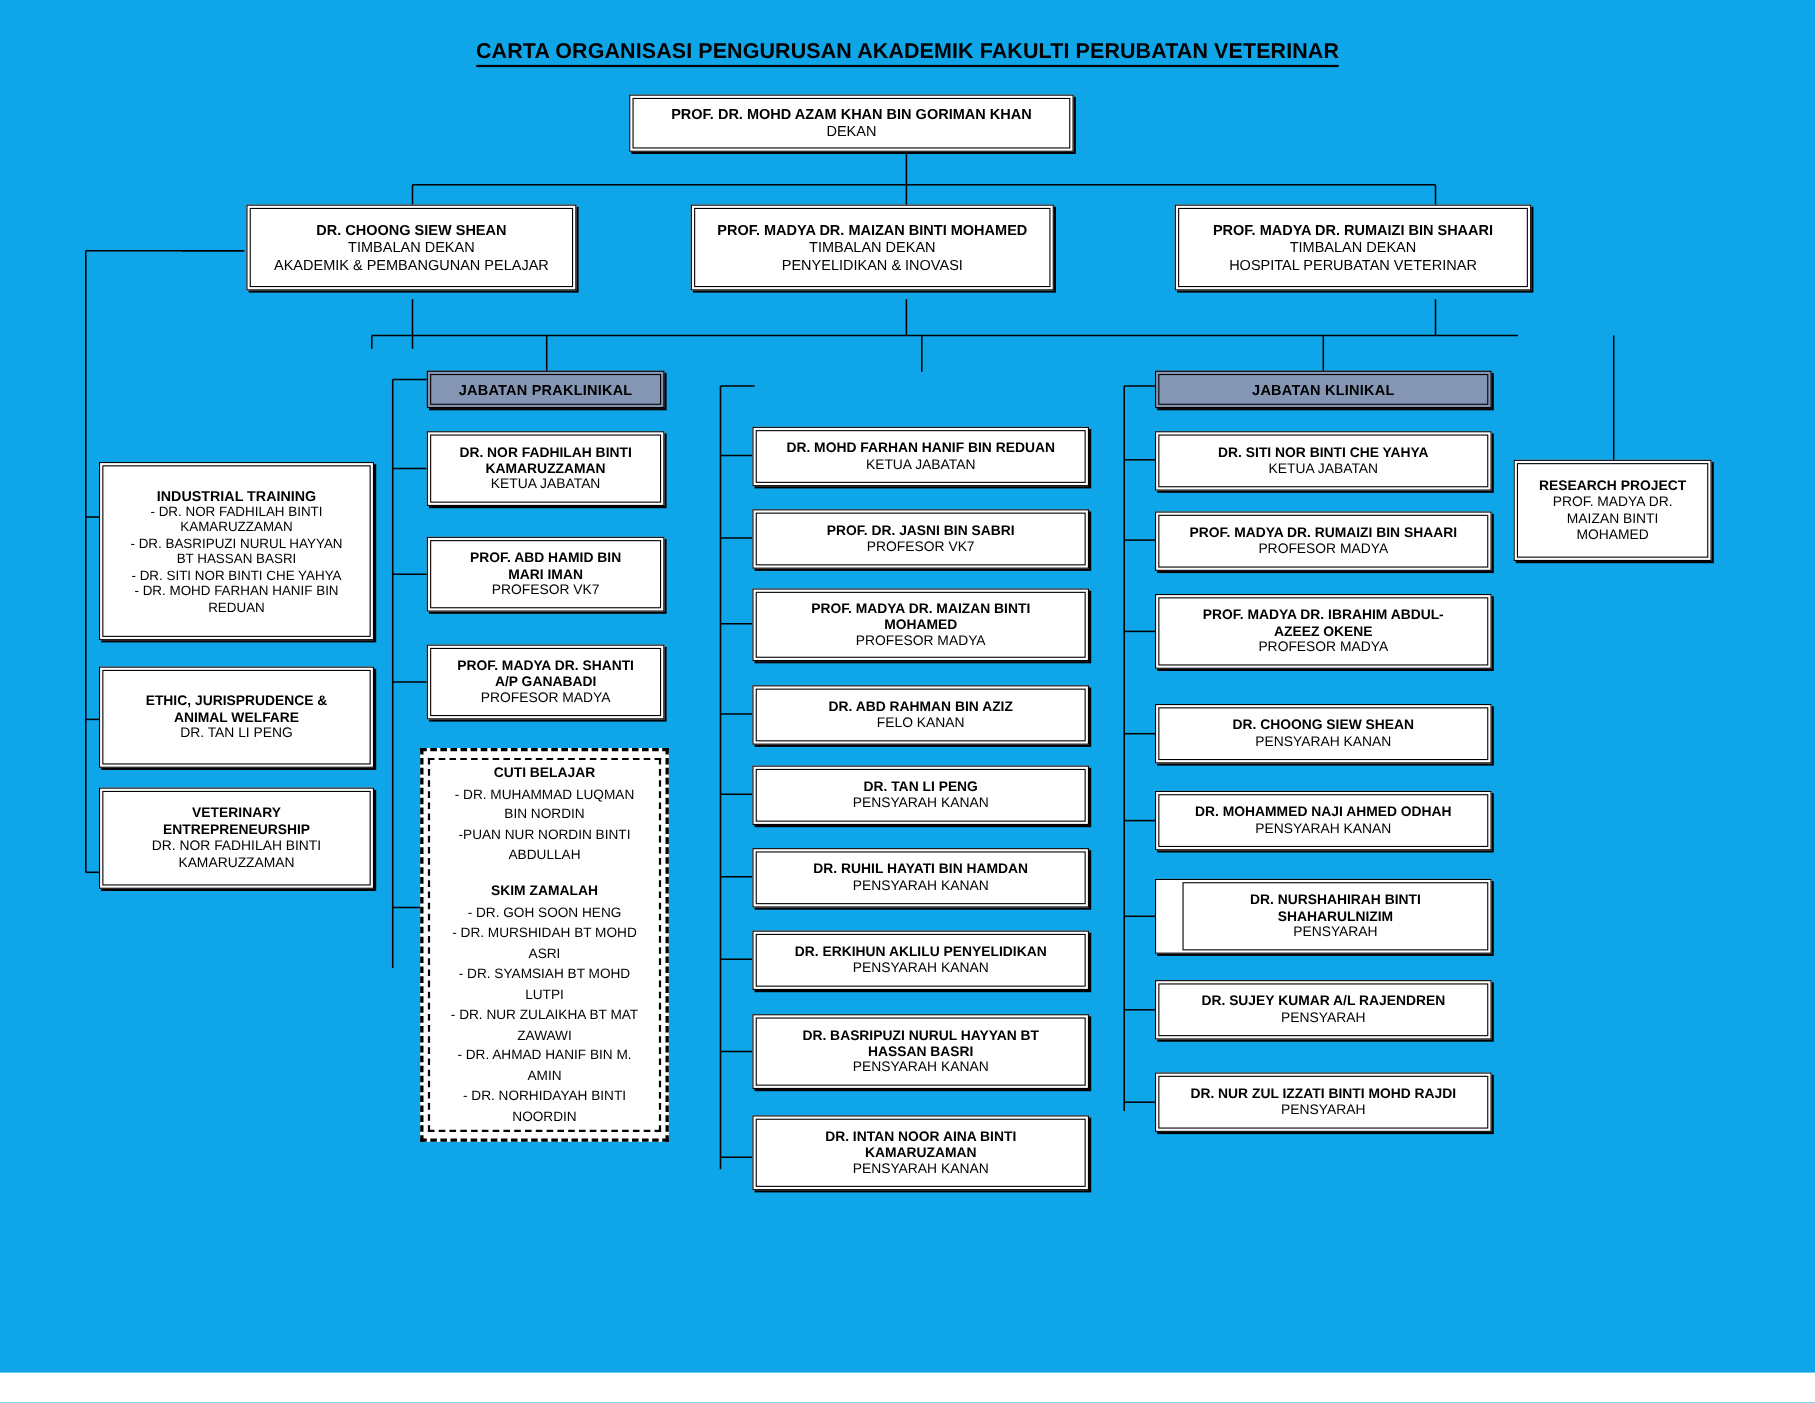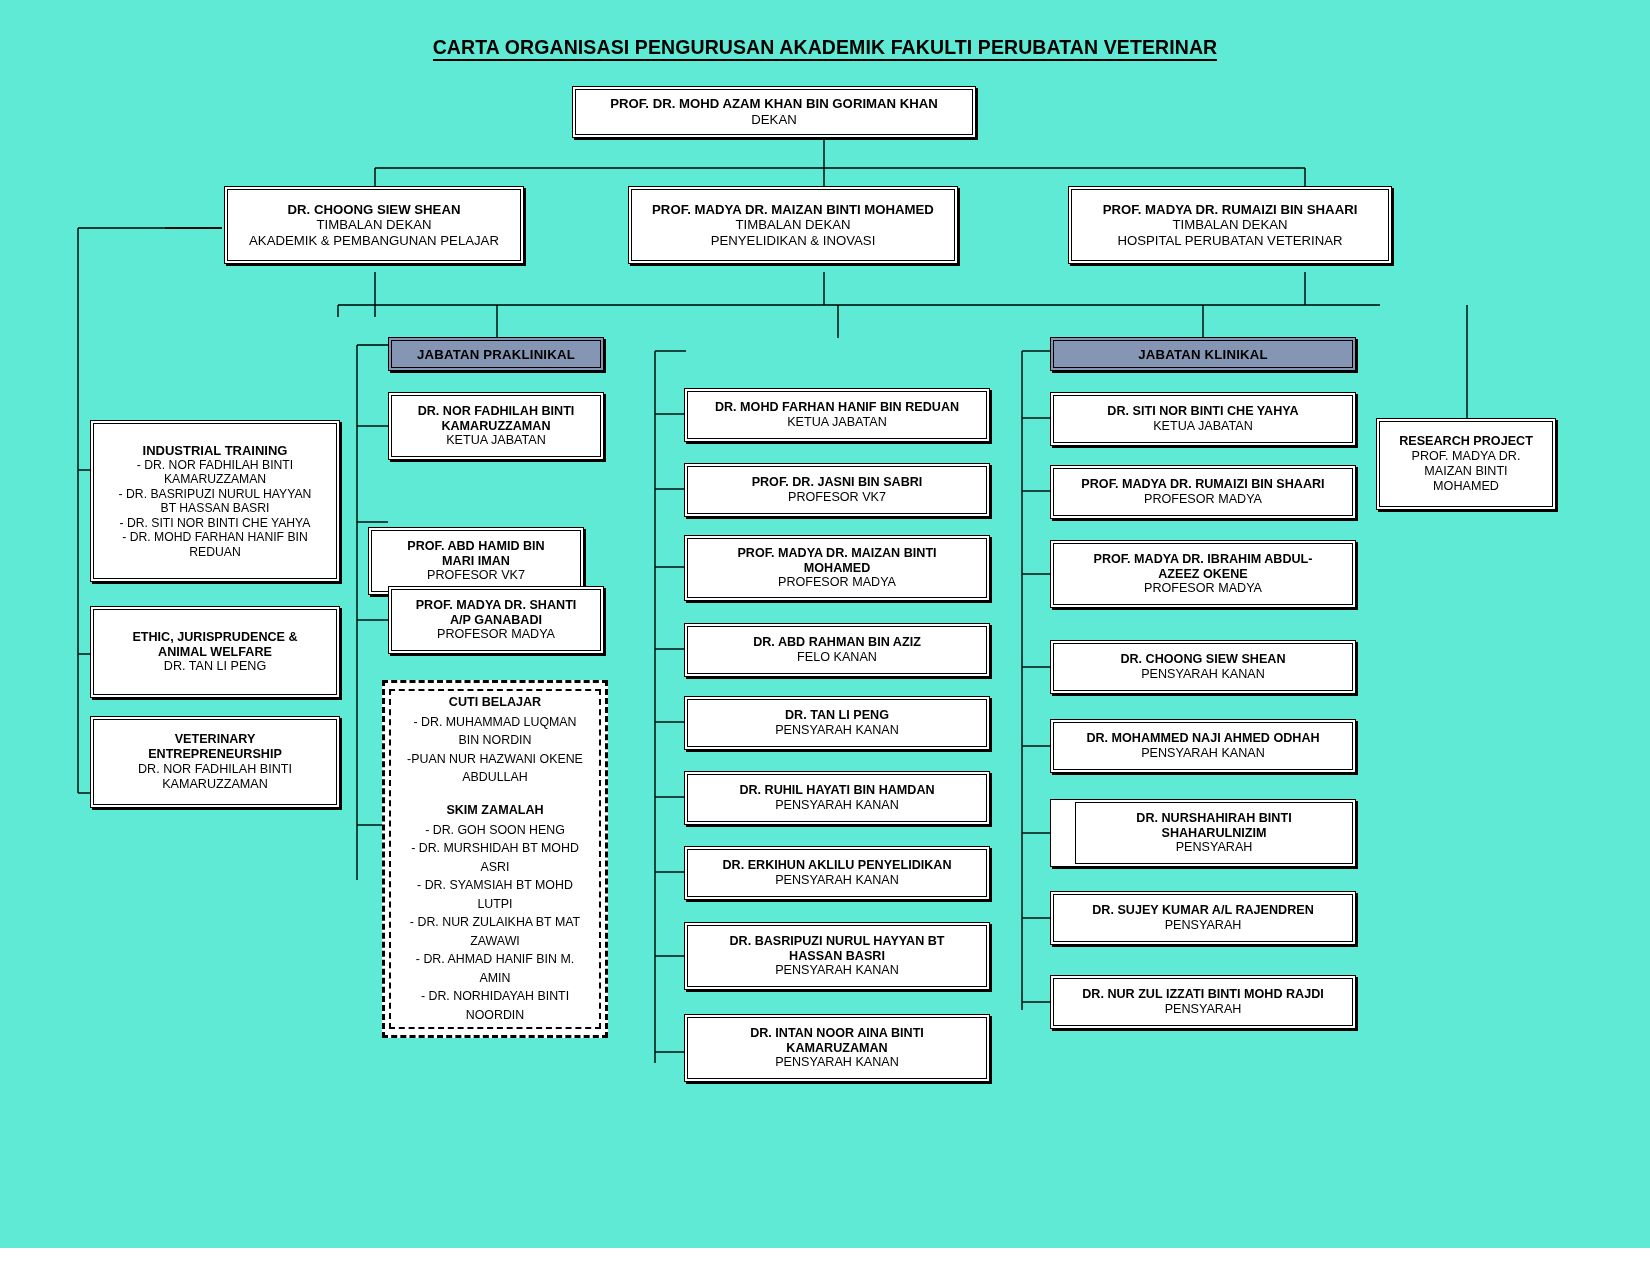--- a/index.html
+++ b/index.html
@@ -6,21 +6,21 @@
   body{
     font-family:"Liberation Sans", sans-serif;
     color:#000;
     -webkit-font-smoothing:antialiased;
   }
   #chart{
     position:relative;
     width:1650px;
     height:1248px;
     overflow:hidden;
-    background:#5eead4;
+    background:#0ea5e9;
   }
   
   .title{
     position:absolute;
     left:0; top:36px;
     width:1650px;
     text-align:center;
     font-size:19.5px;
     font-weight:bold;
     letter-spacing:.1px;
@@ -258,41 +258,41 @@
       </div>
   </div>
 
   <div class="node fs125" style="left:388px; top:392px; width:216px; height:68px;">
     <div class="inner">
       <div class="ttl">DR. NOR FADHILAH BINTI</div>
       <div class="ttl">KAMARUZZAMAN</div>
       <div class="sub">KETUA JABATAN</div>
     </div>
   </div>
-  <div class="node fs125" style="left:368px; top:488px; width:216px; height:68px;margin-top:39px;">
+  <div class="node fs125" style="left:388px; top:488px; width:216px; height:68px;">
     <div class="inner">
       <div class="ttl">PROF. ABD HAMID BIN</div>
       <div class="ttl">MARI IMAN</div>
       <div class="sub">PROFESOR VK7</div>
     </div>
   </div>
   <div class="node fs125" style="left:388px; top:586px; width:216px; height:68px;">
     <div class="inner">
       <div class="ttl">PROF. MADYA DR. SHANTI</div>
       <div class="ttl">A/P GANABADI</div>
       <div class="sub">PROFESOR MADYA</div>
     </div>
   </div>
 
   <div class="dashbox" style="left:382px; top:680px; width:226px; height:358px;">
     <div class="inner2">
       <div class="hd">CUTI BELAJAR</div>
       <div class="li">- DR. MUHAMMAD LUQMAN</div>
       <div class="li">BIN NORDIN</div>
-      <div class="li">-PUAN NUR HAZWANI OKENE</div>
+      <div class="li">-PUAN NUR NORDIN BINTI</div>
       <div class="li">ABDULLAH</div>
       <div class="gap"></div>
       <div class="hd">SKIM ZAMALAH</div>
       <div class="li">- DR. GOH SOON HENG</div>
       <div class="li">- DR. MURSHIDAH BT MOHD</div>
       <div class="li">ASRI</div>
       <div class="li">- DR. SYAMSIAH BT MOHD</div>
       <div class="li">LUTPI</div>
       <div class="li">- DR. NUR ZULAIKHA BT MAT</div>
       <div class="li">ZAWAWI</div>

